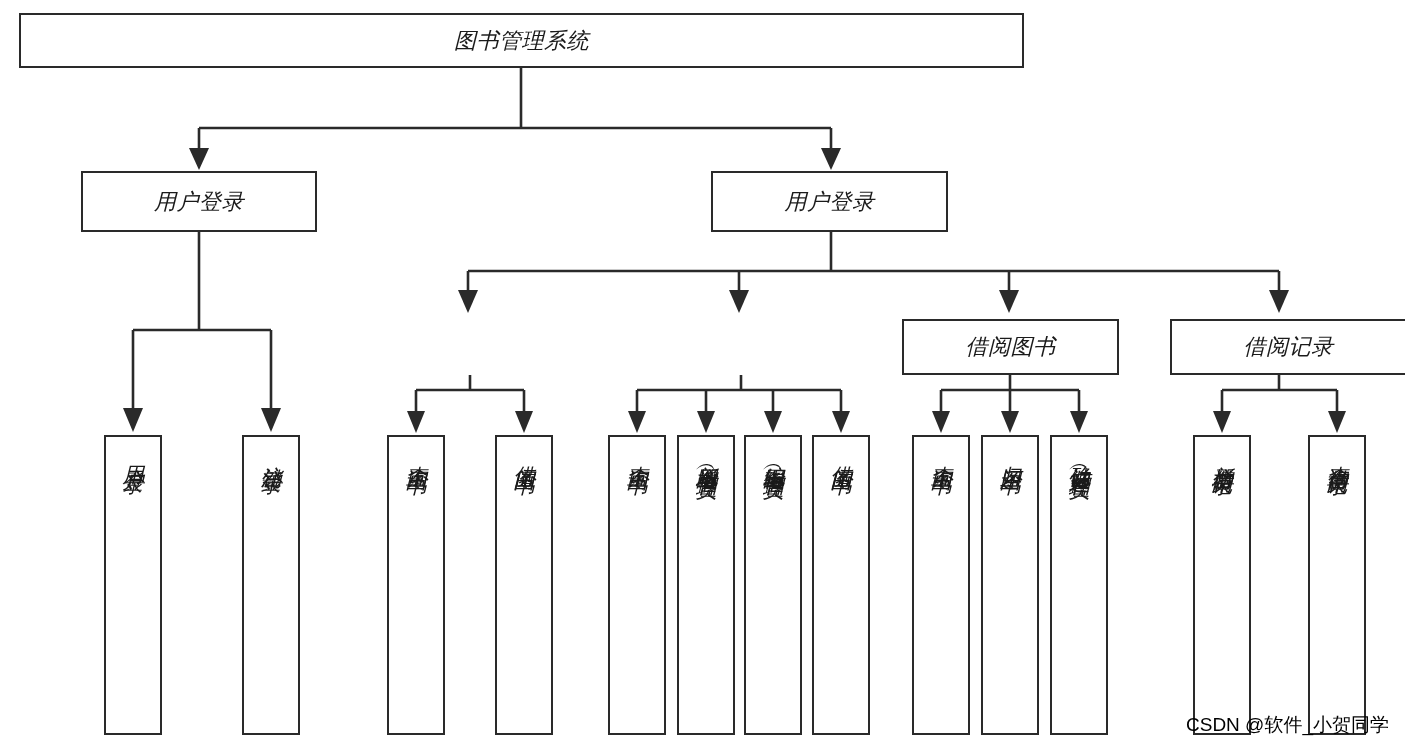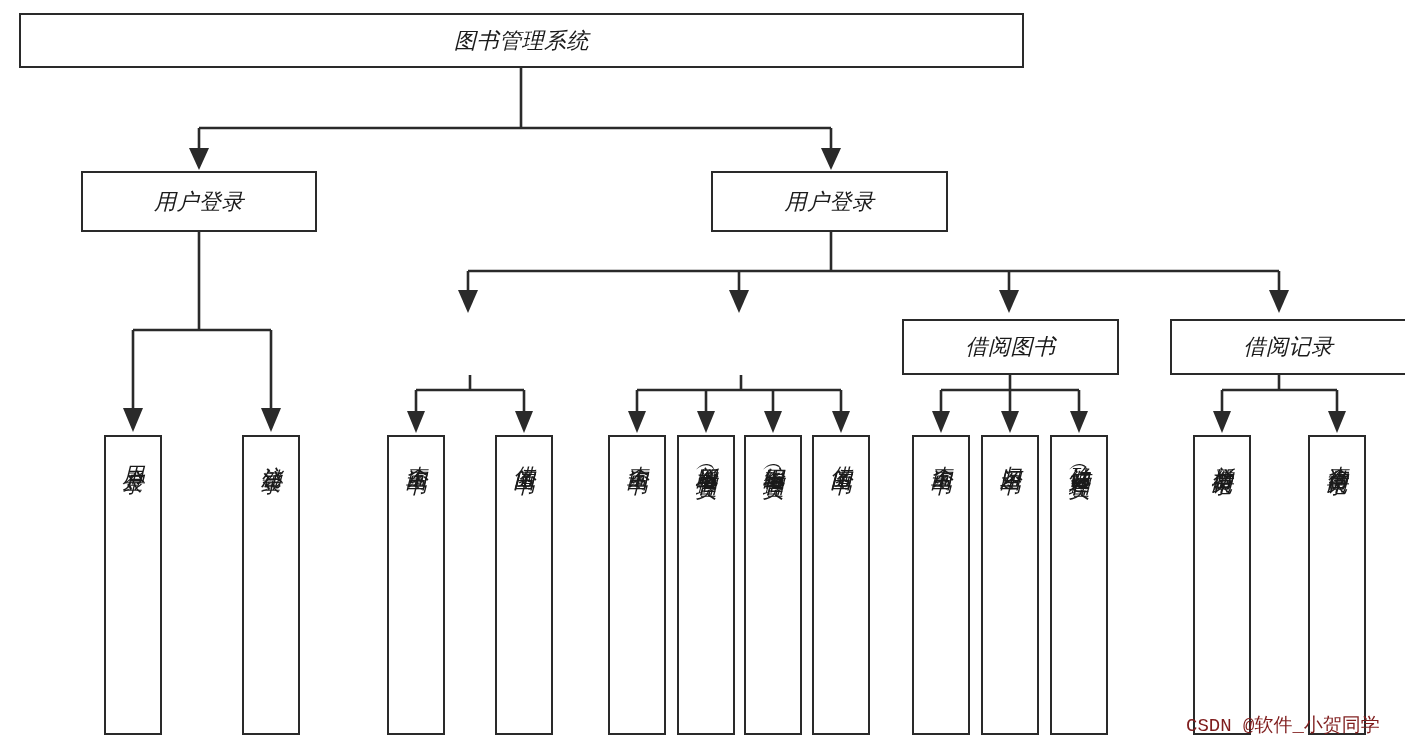--- a/index.html
+++ b/index.html
@@ -61,23 +61,23 @@
     line-height: 1.05;
   }
   .vert.tall .node-label {
     letter-spacing: 2px;
   }
   .watermark {
     position: absolute;
     left: 1186px;
     top: 712px;
     font-size: 19px;
-    color: #7f1d1d;
+    color: #000000;
     white-space: nowrap;
-    font-family: Liberation Mono, monospace;
+    font-family: Liberation Sans, sans-serif;
   }
 </style>
 </head>
 <body>
 
 <div id="canvas">
 
   <svg class="edges" viewBox="0 0 1405 747" xmlns="http://www.w3.org/2000/svg">
     <defs>
       <marker id="arrow" viewBox="0 0 12 12" refX="6" refY="10" markerWidth="11" markerHeight="11" orient="auto-start-reverse">

